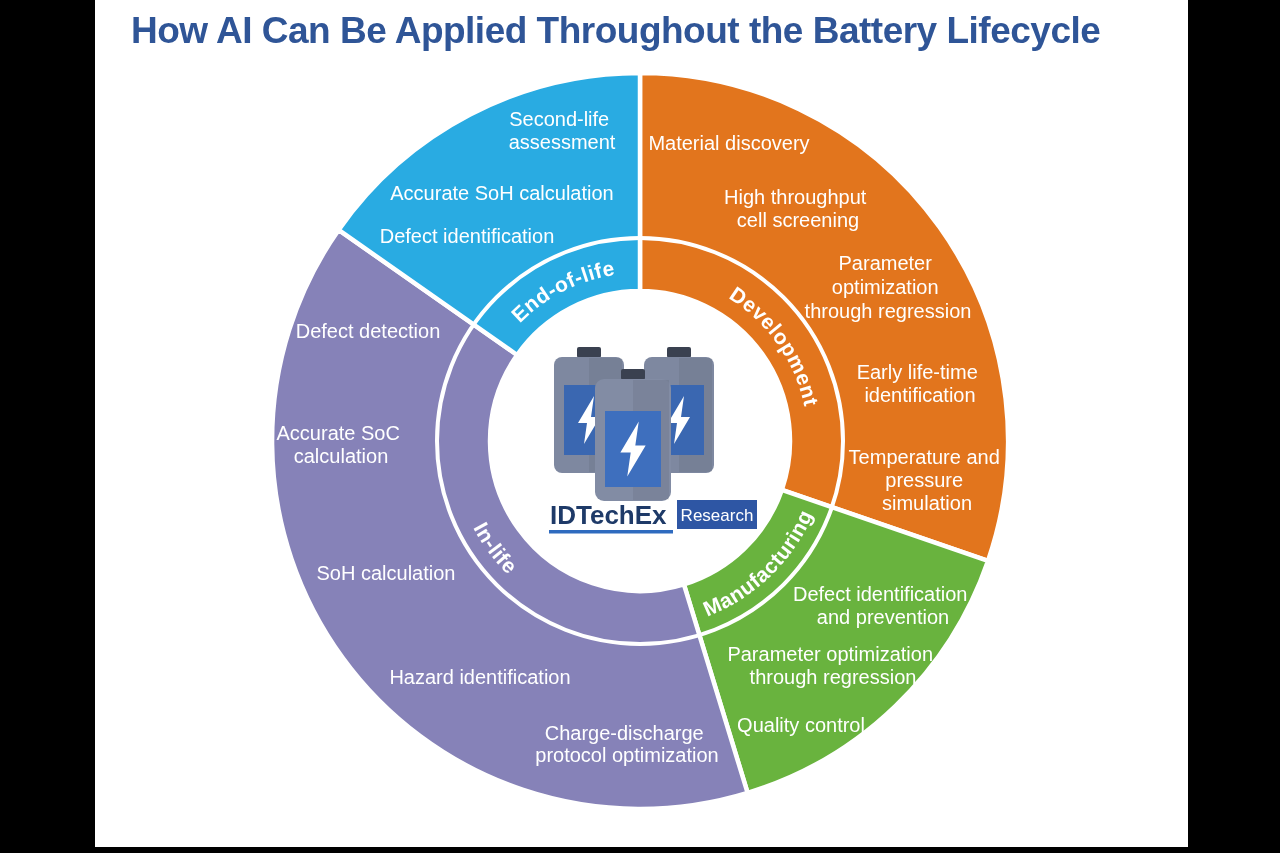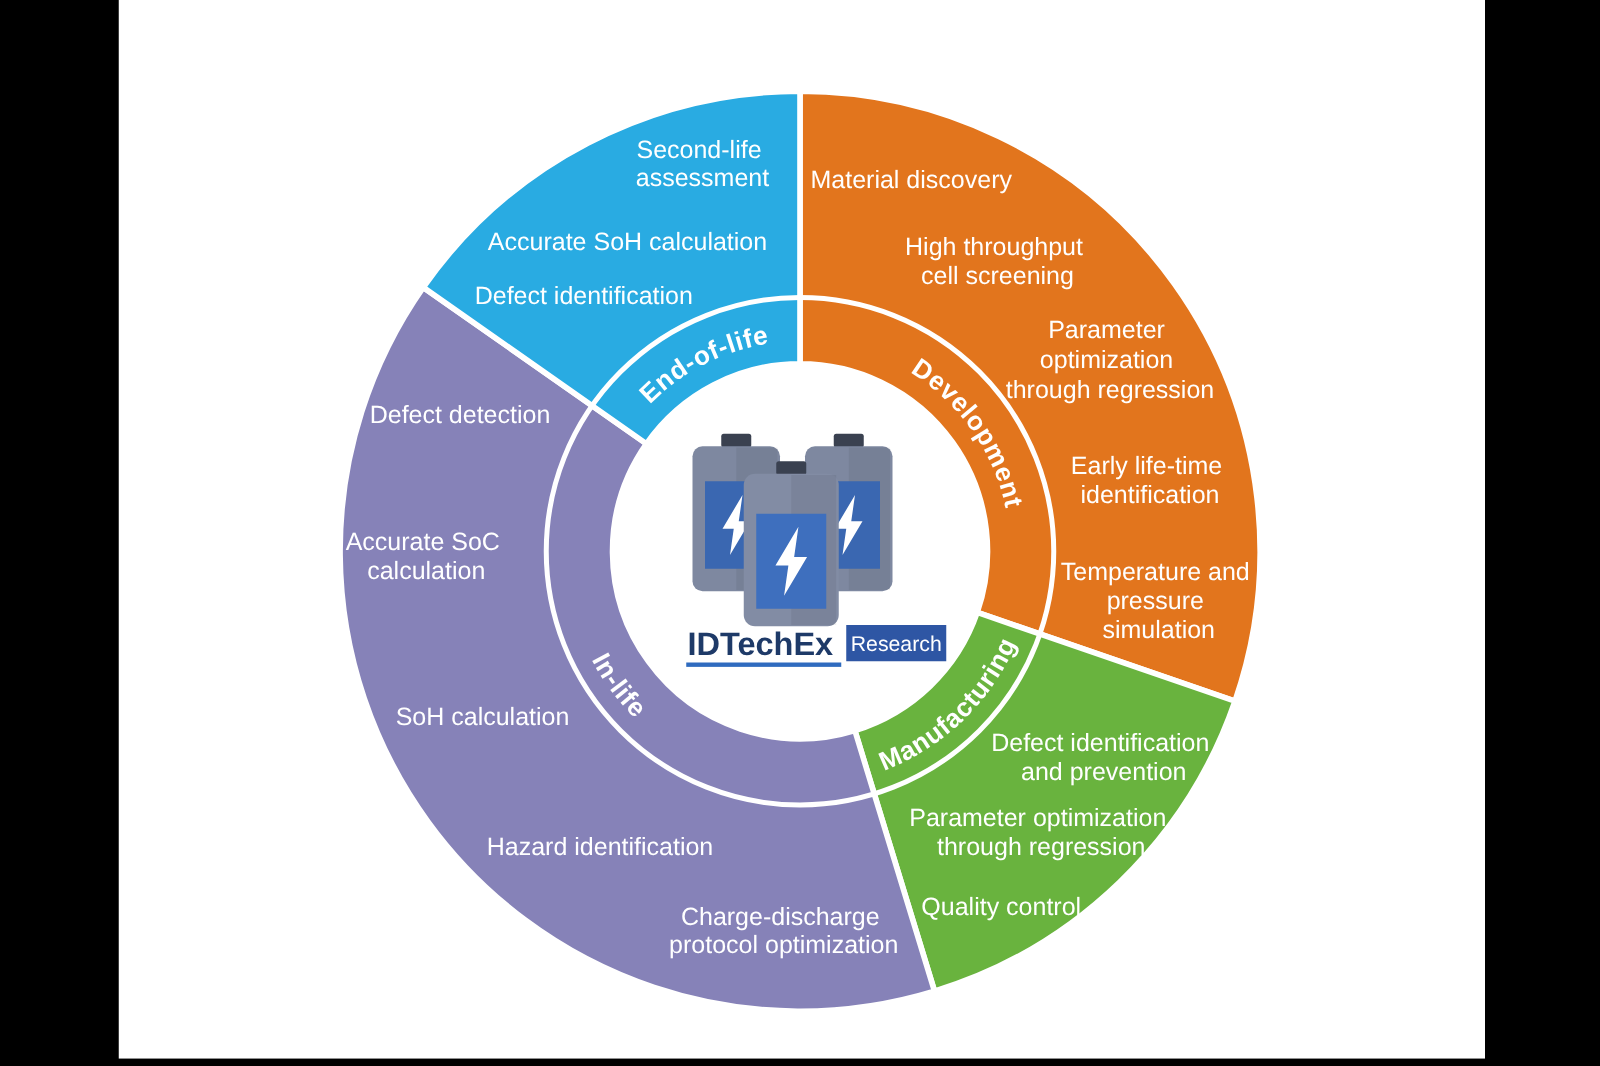--- a/index.html
+++ b/index.html
@@ -18,20 +18,21 @@
   .seg-item{fill:#ffffff;font-size:20px;font-weight:400;text-anchor:middle}
   .seg-label{fill:#ffffff;font-size:21px;font-weight:700;letter-spacing:.5px}
   .logo-brand{fill:#1E3A68;font-size:26px;font-weight:700}
   .logo-research{fill:#ffffff;font-size:17px;text-anchor:middle}
 </style>
 </head>
 <body>
 
 <div class="canvas">
 
+  <div class="title">How AI Can Be Applied Throughout the Battery Lifecycle</div>
 
   <svg class="donut" width="760" height="760" viewBox="-380 -380 760 760">
 
     <defs>
       <g id="bolt">
         <polygon points="5,-24 -11,3 -2,3 -5,24 11,-3 2,-3" fill="#ffffff"></polygon>
       </g>
       <path id="arc-dev" d="M 43.5 -162.3 A 168 168 0 0 1 167.4 14.6" fill="none"></path>
       <path id="arc-mfg" d="M 64.3 176.7 A 188 188 0 0 0 174.3 70.4" fill="none"></path>
       <path id="arc-inlife" d="M -178.8 58.1 A 188 188 0 0 0 -107.8 154.0" fill="none"></path>

